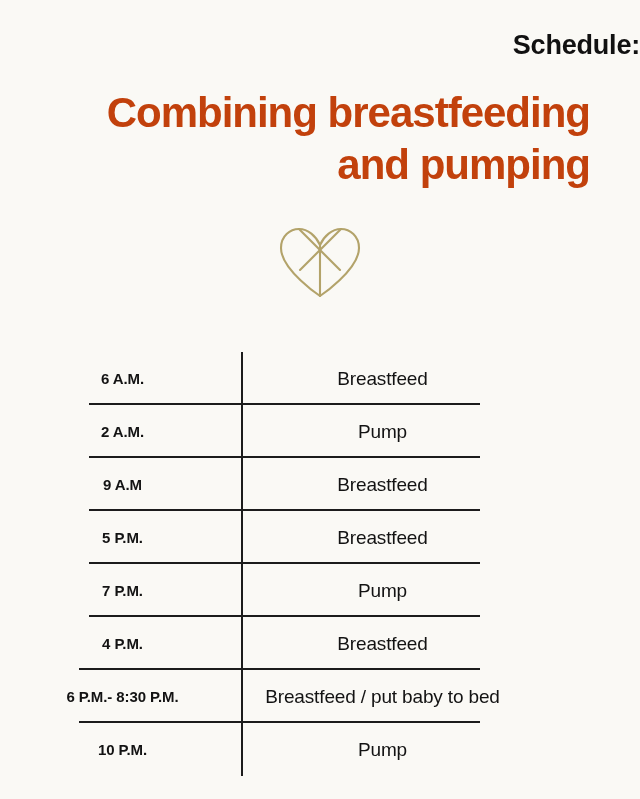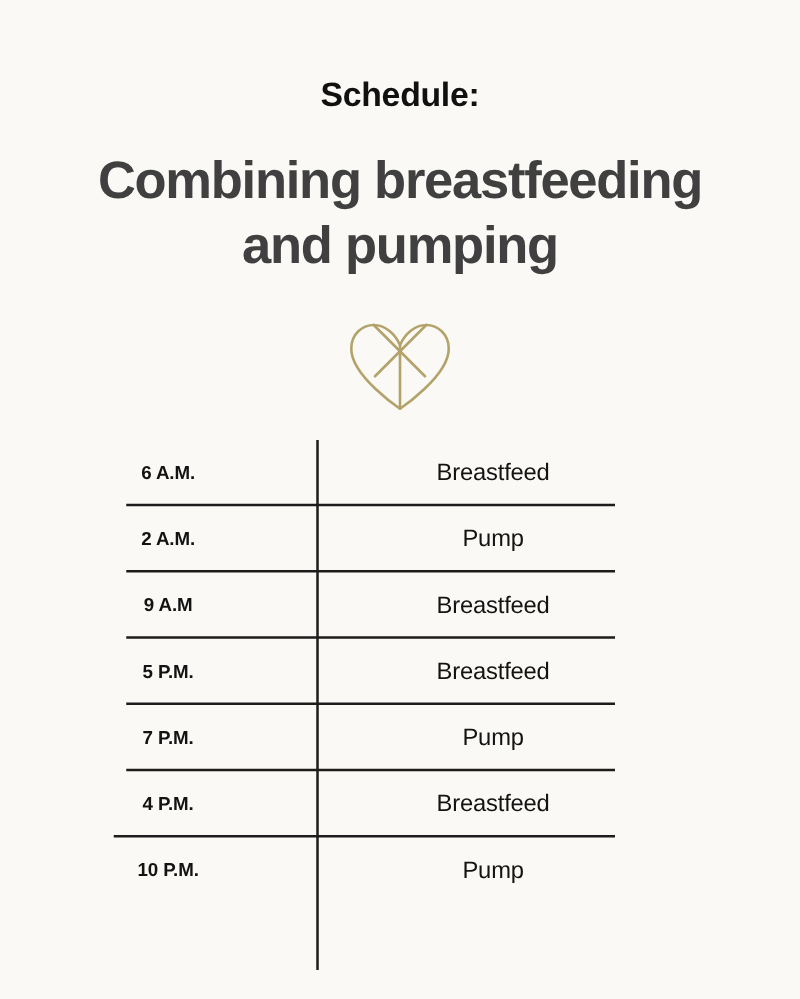--- a/index.html
+++ b/index.html
@@ -16,56 +16,56 @@
   }
   .poster {
     position: relative;
     width: 640px;
     height: 799px;
     box-sizing: border-box;
   }
 
   
   .header {
-    padding-top: 62px;
-    text-align: center;
+    padding-top: 31px;
+    text-align: right;
   }
   .eyebrow {
     font-size: 27px;
     font-weight: bold;
     letter-spacing: -0.2px;
     line-height: 1.1;
     color: #111111;
     margin: 0;
   }
   .title {
     margin: 26px auto 0 auto;
     width: 540px;
     font-size: 42px;
     font-weight: bold;
     line-height: 1.25;
     letter-spacing: -1.0px;
-    color: #404040;
+    color: #c2410c;
   }
 
   
   .heart-wrap {
     margin-top: 34px;
     display: flex;
     justify-content: center;
     align-items: center;
   }
   .heart-wrap svg {
     display: block;
   }
 
   
   .schedule {
     position: absolute;
-    left: 16px;
+    left: 4px;
     top: 352px;
     width: 520px;
     height: 424px;
   }
   .vdivider {
     position: absolute;
     left: 237px;
     top: 0;
     width: 2px;
     height: 424px;
@@ -169,20 +169,25 @@
         <div class="activity">Pump</div>
         <div class="rule"></div>
       </div>
 
       <div class="row wide">
         <div class="time">4 P.M.</div>
         <div class="activity">Breastfeed</div>
         <div class="rule"></div>
       </div>
 
+      <div class="row wide">
+        <div class="time">6 P.M.- 8:30 P.M.</div>
+        <div class="activity">Breastfeed / put baby to bed</div>
+        <div class="rule"></div>
+      </div>
 
       <div class="row last">
         <div class="time">10 P.M.</div>
         <div class="activity">Pump</div>
 
       </div>
 
     </div>
   </div>
 

